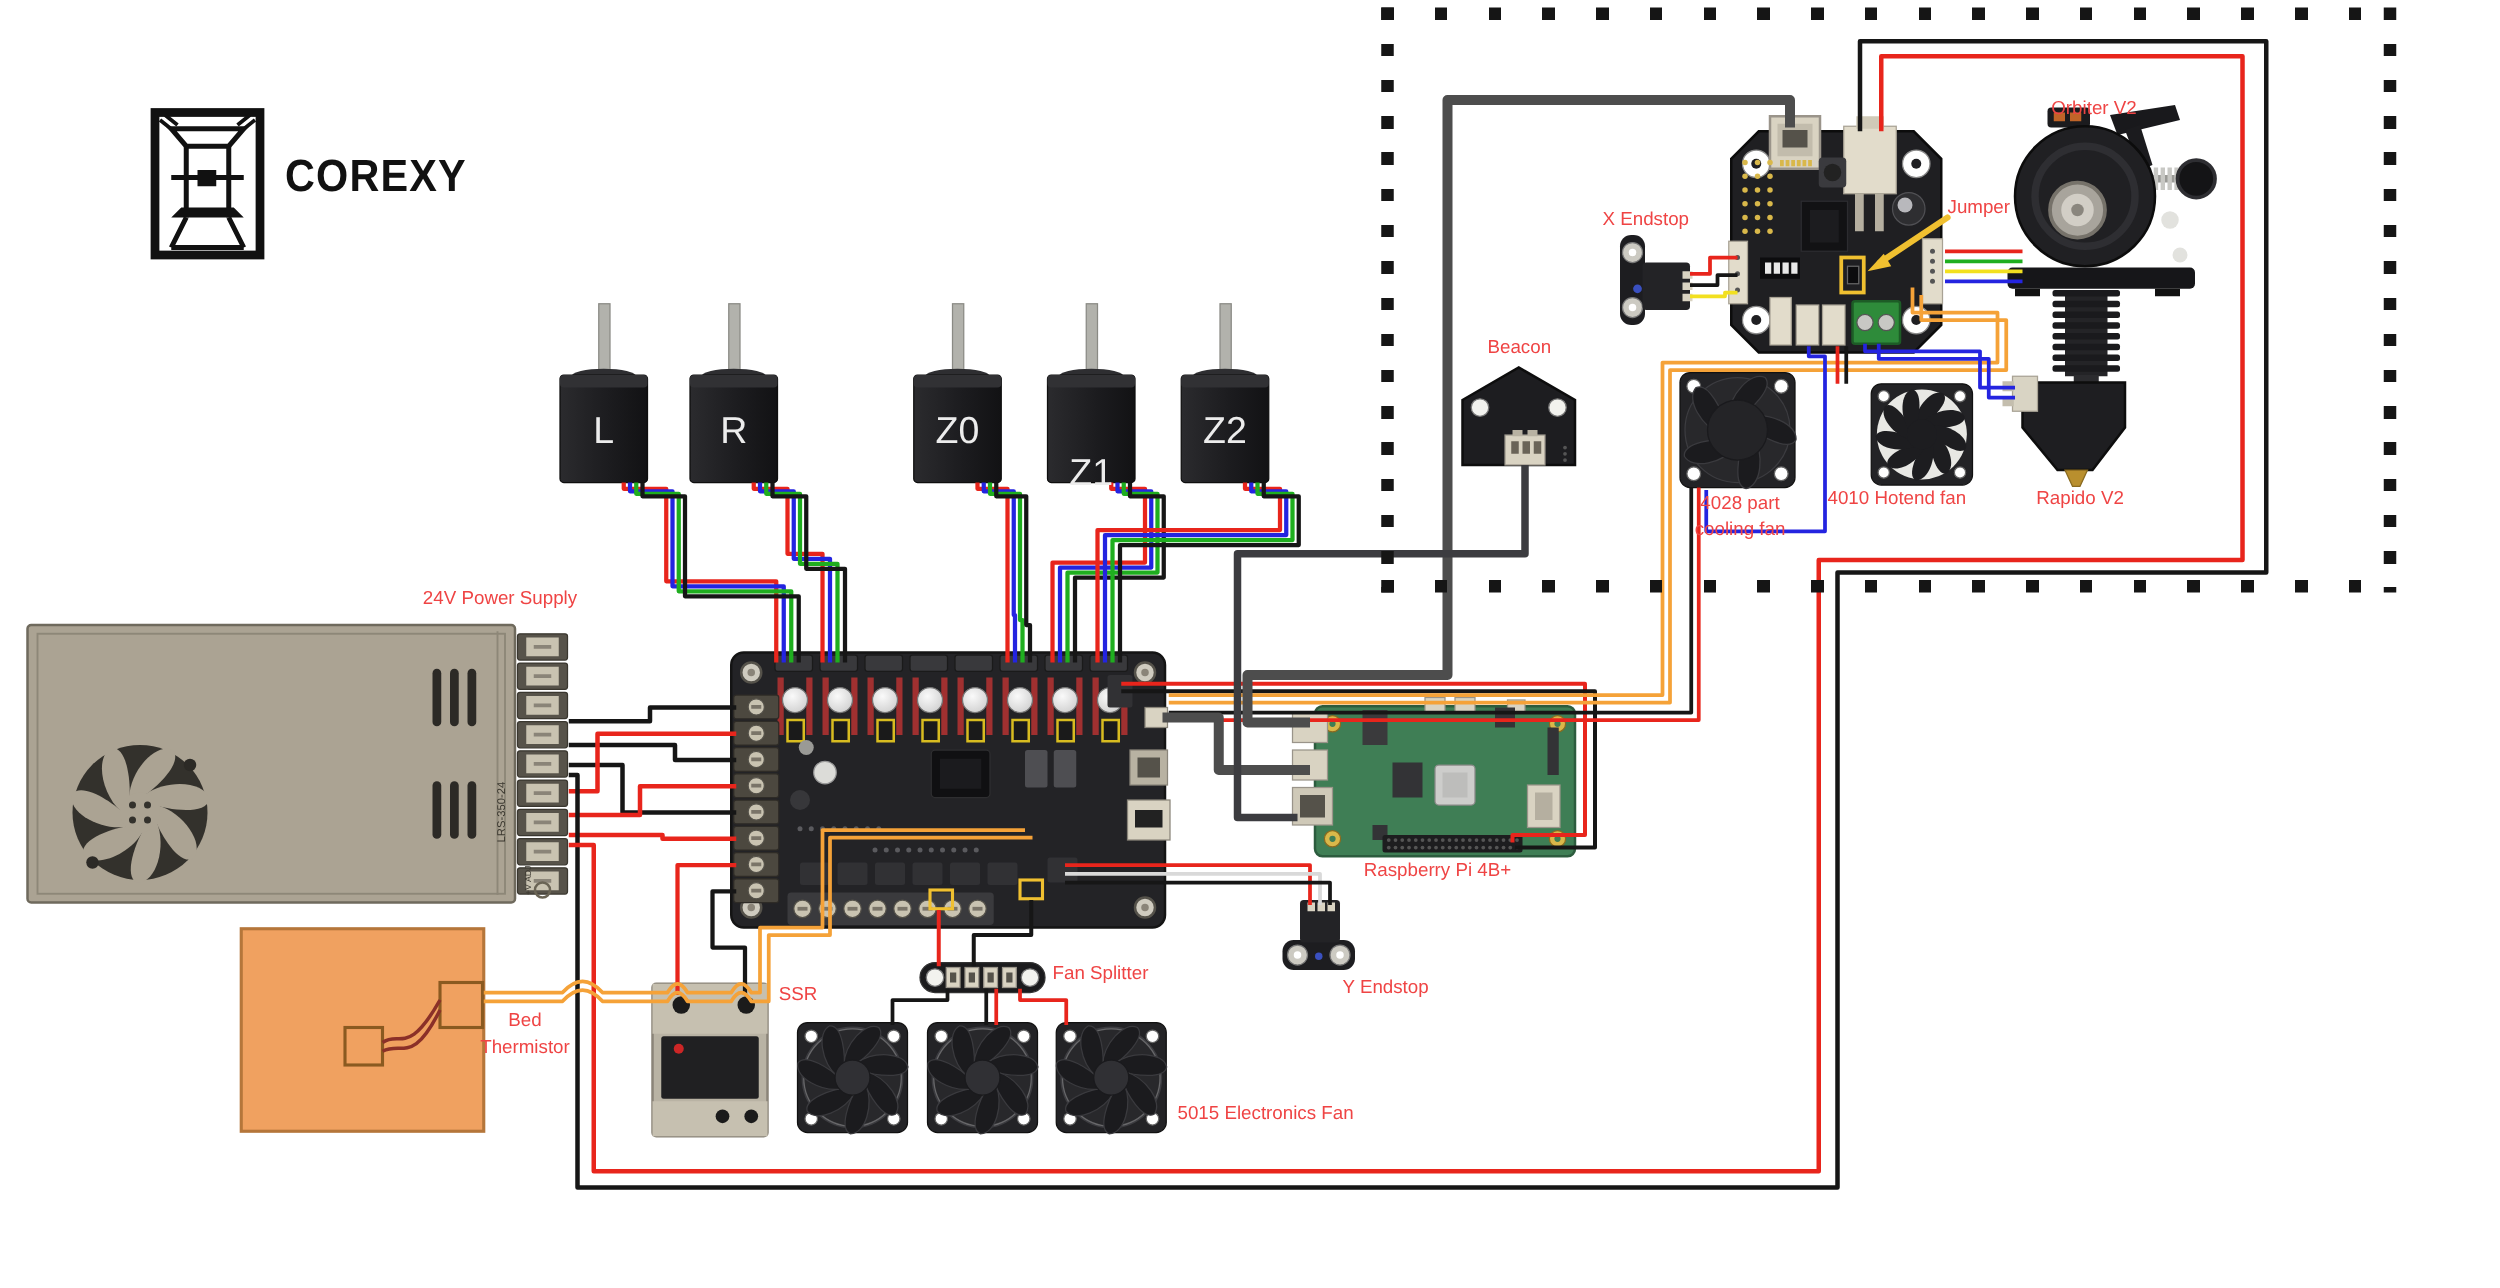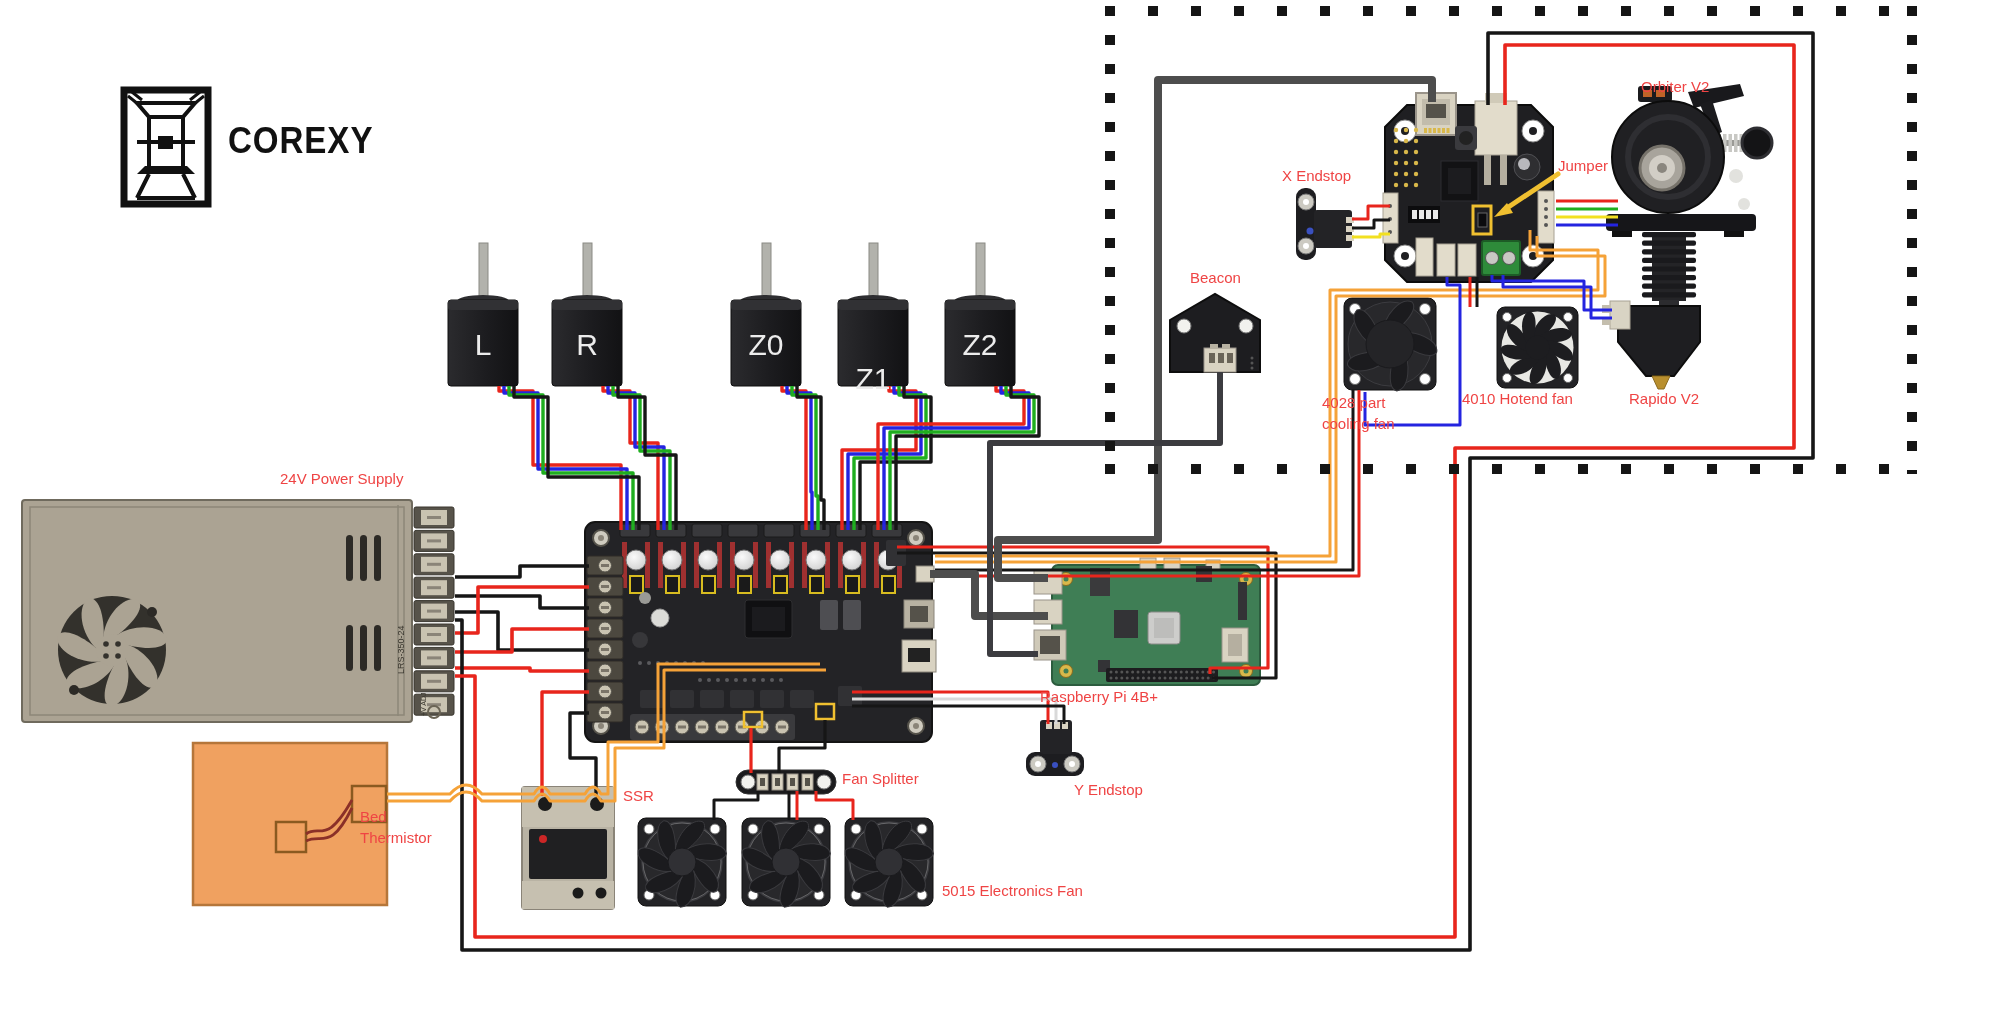--- a/index.html
+++ b/index.html
@@ -1,20 +1,20 @@
 <!DOCTYPE html>
 <html><head>
 <meta charset="utf-8">
 <style>
   html,body{margin:0;padding:0;background:#fff;}
   .stage{position:relative;width:2000px;height:1030px;background:#fff;overflow:hidden;
          font-family:"Liberation Sans", sans-serif;}
   #gfx{position:absolute;left:0;top:0;}
   .lbl{position:absolute;font-size:15px;line-height:1.25;color:#ef4444;white-space:nowrap;}
-  .c{}
+  .c{text-align:center;}
   .big{font-size:46px;letter-spacing:0.5px;}
   .mlbl{position:absolute;width:70px;text-align:center;font-size:30px;color:#ececec;}
   .logo-text{position:absolute;left:228px;top:120px;font-size:36px;font-weight:800;
              letter-spacing:1px;color:#111;transform:scaleX(.92);transform-origin:left;}
   .vtext{position:absolute;font-size:9px;color:#3a372f;transform:rotate(-90deg);
          transform-origin:left top;white-space:nowrap;}
   .dots{position:absolute;}
   .dots.h{height:10px;background:repeating-linear-gradient(to right,#151515 0 10px,transparent 10px 43px);}
   .dots.v{width:10px;background:repeating-linear-gradient(to bottom,#151515 0 10px,transparent 10px 29px);}
   .two{line-height:21px;}

